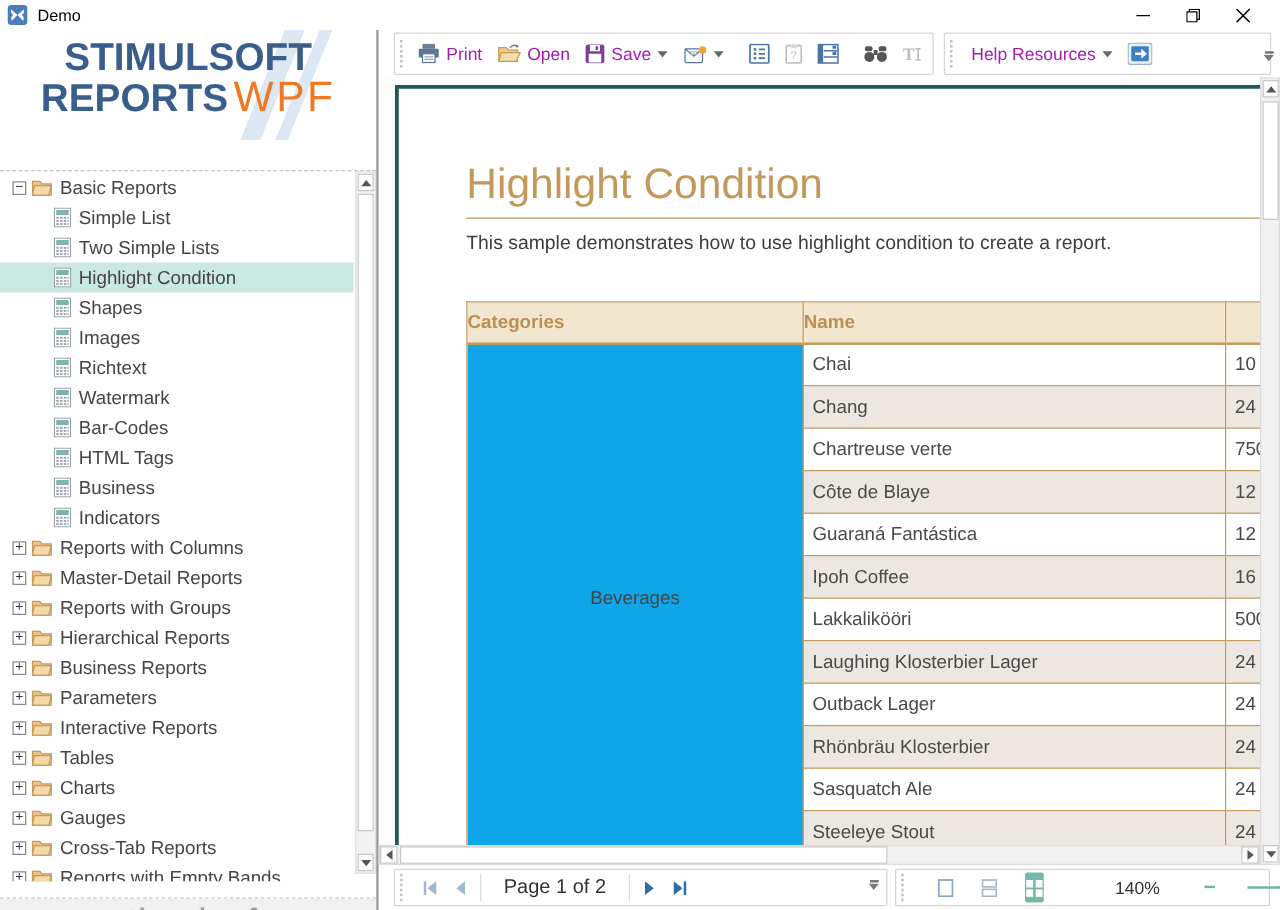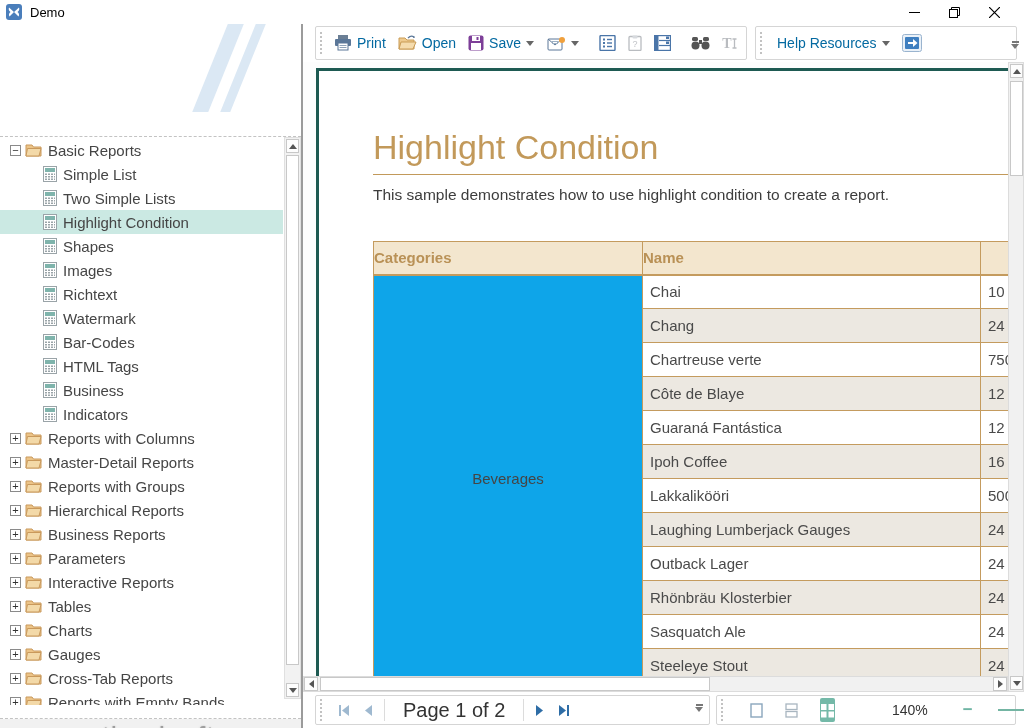--- a/index.html
+++ b/index.html
@@ -55,21 +55,21 @@
   .watermark { font-size:28px; color:#9d9d9d; text-shadow:0 0 2px #bdbdbd; padding:2px 0 0 16px;
     letter-spacing:1px; }
 
   
   .toolbar-row { position:absolute; left:303px; top:24px; width:721px; height:38px; background:#fff; }
   .tb-group { position:absolute; top:2px; height:34px; background:#fff; border:1px solid #d5d5d5;
     border-radius:2px; display:flex; align-items:center; }
   .tb-main { left:12px; width:432px; }
   .tb-right { left:452px; width:262px; }
   .grip { width:5px; height:22px; border-left:2px dotted #c2c2c2; margin:0 6px 0 4px; }
-  .tb-btn { display:flex; align-items:center; gap:5px; padding:4px 6px; font-size:14px; color:#0369a1;
+  .tb-btn { display:flex; align-items:center; gap:5px; padding:4px 6px; font-size:14px; color:#a21caf;
     border-radius:2px; }
   .tb-sep { width:1px; height:22px; background:#dcdcdc; margin:0 4px; }
   .dd-arrow { width:0; height:0; border:4px solid transparent; border-top:5px solid #666;
     margin-top:4px; }
   .overflow-btn { display:flex; flex-direction:column; align-items:center; gap:1px; padding:3px; }
   .overflow-btn .bar { width:7px; height:2px; background:#4a75a8; }
   .overflow-btn .tri { width:0; height:0; border:4px solid transparent; border-top:5px solid #4a75a8; }
   .overflow-gray .bar { background:#777; }
   .overflow-gray .tri { border-top-color:#777; }
   .tb-float-overflow { position:absolute; right:2px; top:14px; }
@@ -102,21 +102,21 @@
     border:1px solid #c8c8c8; }
   .vscroll { position:absolute; left:1008px; top:62px; width:16px; height:630px; background:#f1f1f1;
     border:1px solid #dcdcdc; }
 
   
   .statusbar { position:absolute; left:303px; top:692px; width:721px; height:36px; background:#fff; }
   .sb-group { position:absolute; top:3px; height:30px; background:#fff; border:1px solid #d5d5d5;
     border-radius:2px; display:flex; align-items:center; }
   .sb-left { left:12px; width:395px; }
   .sb-right { left:413px; width:300px;gap:20px; }
-  .page-label { font-size:20px; color:#333; padding:0 14px; }
+  .page-label { font-size:16px; color:#333; padding:0 14px; }
   .nav-btn { padding:2px 7px; display:flex; align-items:center; }
   .view-btn { width:24px; height:24px; display:flex; align-items:center; justify-content:center;
     border-radius:2px; margin:0 1px; }
   .view-btn.active { background:#74b9a8; }
   .zoom-label { font-size:14px; color:#333; padding:0 10px 0 8px; }
   .zoom-minus, .zoom-plus { color:#6fb5a4; font-size:17px; font-weight:bold; padding:0 5px; }
   .zoom-track { position:relative; width:92px; height:16px; }
   .zoom-line { position:absolute; left:0; top:7px; width:92px; height:2px; background:#74b5a3; }
   .zoom-tick { position:absolute; left:44px; top:3px; width:2px; height:10px; background:#74b5a3; }
   .zoom-handle { position:absolute; left:52px; top:0px; width:5px; height:16px; background:#6fb5a4; }
@@ -151,20 +151,25 @@
             <path d="M0 0 L11 11 M11 0 L0 11" stroke="#000" stroke-width="1.2"></path>
           </svg>
       </div>
     </div>
   </div>
 
   <div class="sidebar">
     <div class="logo">
       <div class="logo-stripe stripe1"></div>
       <div class="logo-stripe stripe2"></div>
+      <div class="logo-text">
+        <div class="logo-line1">STIMULSOFT</div>
+        <div><span class="logo-line2">REPORTS</span>
+          <span class="logo-wpf">WPF</span></div>
+      </div>
     </div>
     <div class="dashed-sep" style="top:112px;"></div>
 
     <div class="tree" id="tree">
         <div class="tree-item folder">
     <span class="expander">−</span>
     <span class="ticon icon-folder">
       <svg width="17" height="14" viewBox="0 0 17 14">
               <path d="M1 2 h6 l1.5 2 H16 v9 H1 Z" fill="#ecc488" stroke="#c9995c"></path>
               <path d="M2.5 5.5 h13.5 l-2 7.5 H1 Z" fill="#f3d9a8" stroke="#c9995c"></path>
@@ -760,21 +765,21 @@
               </tr>
               <tr class="alt">
                 <td class="cell-name">Ipoh Coffee</td>
                 <td class="cell-qty">16</td>
               </tr>
               <tr>
                 <td class="cell-name">Lakkalikööri</td>
                 <td class="cell-qty">500</td>
               </tr>
               <tr class="alt">
-                <td class="cell-name">Laughing Lumberjack Gauges</td>
+                <td class="cell-name">Laughing Klosterbier Lager</td>
                 <td class="cell-qty">24</td>
               </tr>
               <tr>
                 <td class="cell-name">Outback Lager</td>
                 <td class="cell-qty">24</td>
               </tr>
               <tr class="alt">
                 <td class="cell-name">Rhönbräu Klosterbier</td>
                 <td class="cell-qty">24</td>
               </tr>

